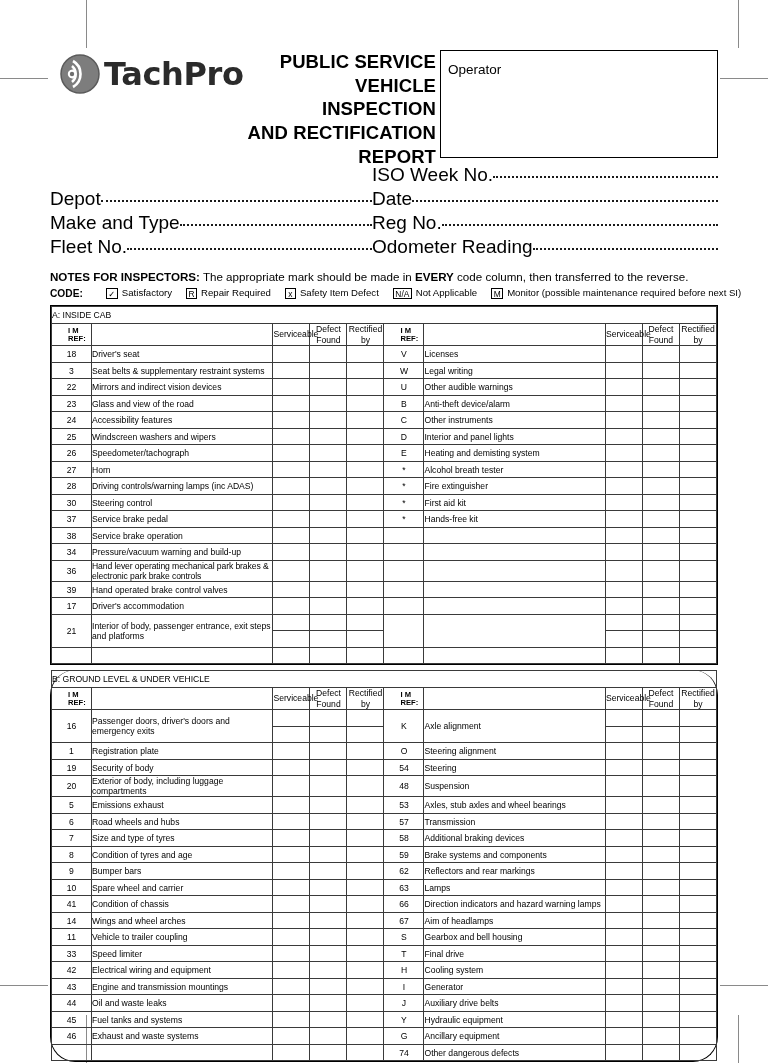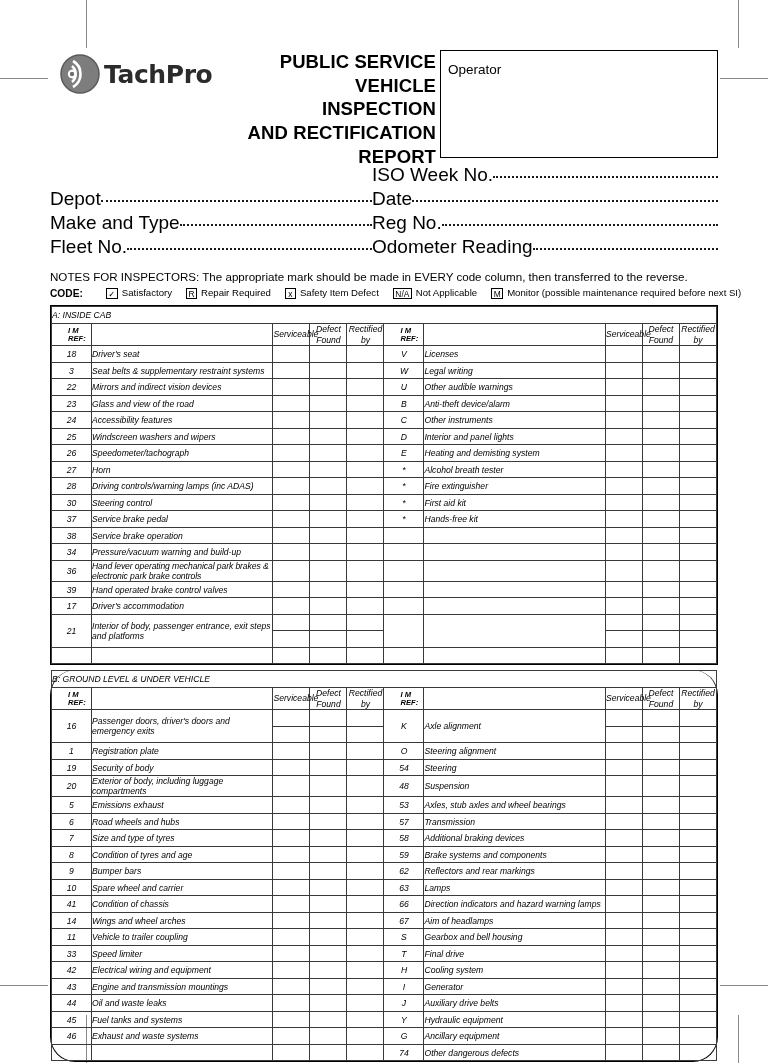--- a/index.html
+++ b/index.html
@@ -37,21 +37,21 @@
   }
   .brand {
     width: 180px;
     display: flex;
     align-items: center;
     padding-top: 26px;
     padding-left: 10px;
   }
   .brand-mark { width: 40px; height: 40px; flex: 0 0 40px; }
   .brand-name {
-    font-size: 25px;
+    font-size: 32px;
     font-weight: bold;
     letter-spacing: -0.4px;
     color: #2b2b2b;
     margin-left: 4px;
     font-family: "DejaVu Sans", sans-serif;
   }
   .doc-title {
     flex: 1;
     text-align: right;
     font-family: Liberation Sans, sans-serif;
@@ -92,21 +92,21 @@
   .half-left { width: 322px; flex: 0 0 322px; }
   .half-right { flex: 1 1 auto; }
   .spacer-left { width: 322px; flex: 0 0 322px; }
 
   
   .notes {
     margin-top: 9px;
     font-size: 11.6px;
     line-height: 1.35;
   }
-  .notes b { font-weight: normal; margin-top: 40px; }
+  .notes b { font-weight: bold; margin-top: 40px; }
   .code-line {
     margin-top: 2px;
     font-size: 9.6px;
     display: flex;
     align-items: center;
     flex-wrap: nowrap;
     white-space: nowrap;
   }
   .code-line .code-label {
     font-weight: bold;
@@ -126,21 +126,20 @@
     box-sizing: border-box;
     font-family: "Liberation Sans", sans-serif;
   }
 
   
   .tbl-wrap { margin-top: 5px; border: 1.4px solid #000; }
   table.grid {
     border-collapse: collapse;
     width: 100%;
     table-layout: fixed;
-    font-style: italic;
   }
   table.grid td, table.grid th {
     border: 0.8px solid #3a3a3a;
     padding: 0;
     font-weight: normal;
     font-size: 8.6px;
     height: 15.5px;
     vertical-align: middle;
   }
   .sect-head td {

